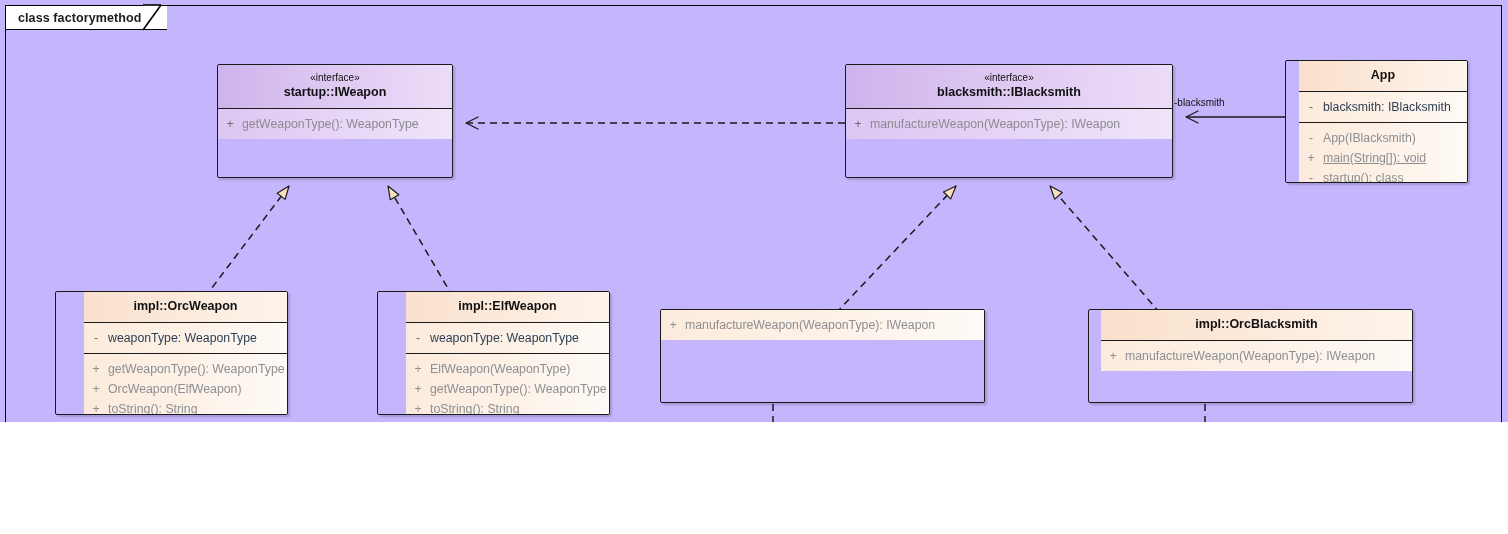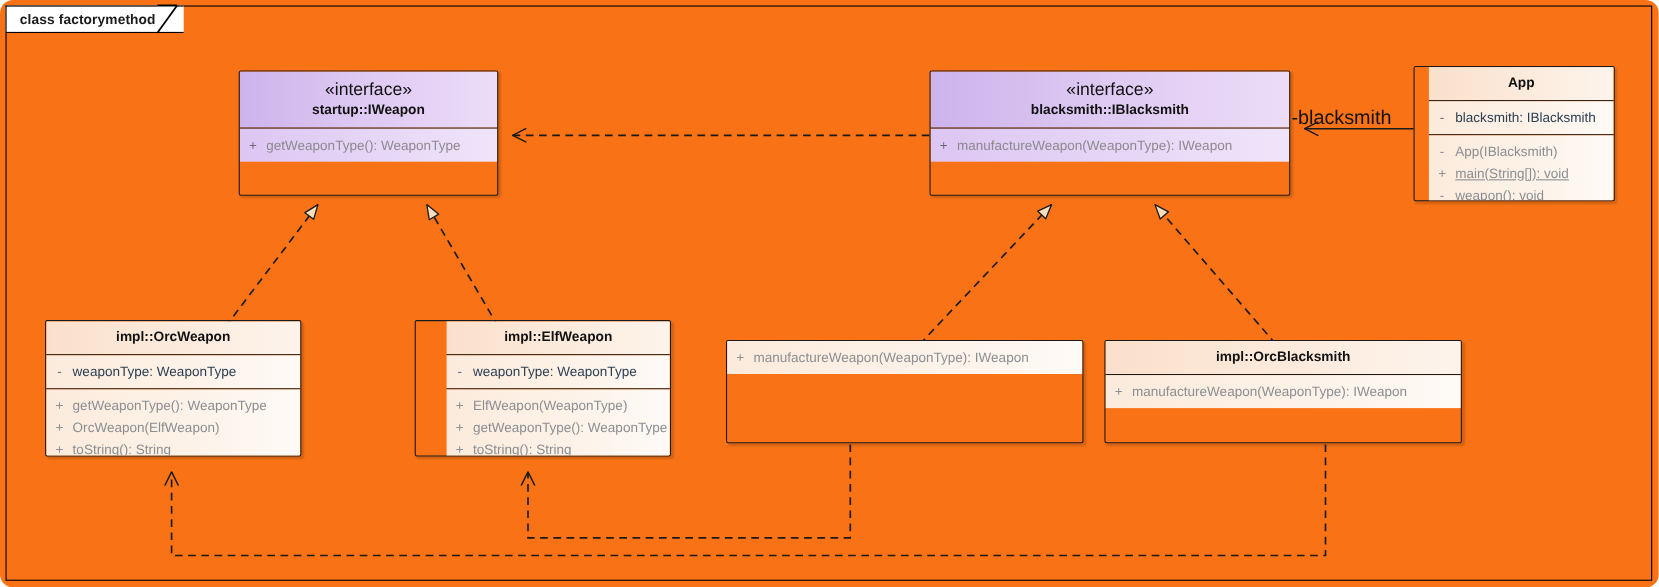--- a/index.html
+++ b/index.html
@@ -6,24 +6,23 @@
     margin: 0;
     padding: 0;
     background: #ffffff;
   }
   body {
     font-family: "Liberation Sans", sans-serif;
   }
   #canvas {
     position: relative;
     width: 1508px;
-    height: 534px;
-    background: #f97316;
+    height: 422px;
+    background: #c4b5fd;
     overflow: hidden;
-    border-radius: 12px;
   }
 
   
   #frame {
     position: absolute;
     left: 5px;
     top: 5px;
     width: 1497px;
     height: 523px;
     border: 1.6px solid #000;
@@ -81,21 +80,21 @@
     padding: 6px 6px 7px 6px;
     font-size: 12.5px;
     font-weight: bold;
     color: #111111;
     line-height: 1.32;
     border-bottom: 1.4px solid #1a1a1a;
   }
   .uml-head .stereo {
     display: block;
     font-weight: normal;
-    font-size: 16px;
+    font-size: 10px;
     color: #111111;
   }
   .uml-compartment {
     box-sizing: border-box;
     padding: 5px 4px 5px 0;
     border-bottom: 1.4px solid #1a1a1a;
   }
   .uml-compartment.last { border-bottom: none; }
   .uml-row {
     display: flex;
@@ -133,21 +132,21 @@
   }
   .cls .uml-compartment.attrs { }
   .cls .uml-vis { color: #6b6b6b; }
   .cls .uml-sig { color: #2c3f52; }
   .cls .uml-compartment.ops .uml-sig { color: #8c8f93; }
   .cls .uml-compartment.ops .uml-vis { color: #8c8f93; }
 
   
   .edge-label {
     position: absolute;
-    font-size: 18px;
+    font-size: 10px;
     color: #111;
     white-space: nowrap;
   }
 </style>
 </head>
 <body>
 
 <div id="canvas">
 
   <div id="frame"></div>
@@ -229,26 +228,26 @@
       <div class="uml-row">
         <span class="uml-vis">-</span>
         <span class="uml-sig">App(IBlacksmith)</span>
       </div>
       <div class="uml-row">
         <span class="uml-vis">+</span>
         <span class="uml-sig static">main(String[]): void</span>
       </div>
       <div class="uml-row">
         <span class="uml-vis">-</span>
-        <span class="uml-sig">weapon(): void</span>
-      </div>
-    </div>
-  </div>
-
-  <div class="uml-box cls" style="left:41px; top:291px; width:233px; height:124px;">
+        <span class="uml-sig">startup(): class</span>
+      </div>
+    </div>
+  </div>
+
+  <div class="uml-box cls" style="left:55px; top:291px; width:233px; height:124px;padding-left:28px;">
     <div class="uml-head">
       <span>impl::OrcWeapon</span>
     </div>
     <div class="uml-compartment attrs">
       <div class="uml-row">
         <span class="uml-vis">-</span>
         <span class="uml-sig">weaponType: WeaponType</span>
       </div>
     </div>
     <div class="uml-compartment ops last">
@@ -295,21 +294,21 @@
 
   <div class="uml-box cls" style="left:660px; top:309px; width:325px; height:94px;">
     <div class="uml-compartment ops last">
       <div class="uml-row">
         <span class="uml-vis">+</span>
         <span class="uml-sig">manufactureWeapon(WeaponType): IWeapon</span>
       </div>
     </div>
   </div>
 
-  <div class="uml-box cls" style="left:1004px; top:309px; width:325px; height:94px;">
+  <div class="uml-box cls" style="left:1088px; top:309px; width:325px; height:94px;padding-left:12px;">
     <div class="uml-head">
       <span>impl::OrcBlacksmith</span>
     </div>
     <div class="uml-compartment ops last">
       <div class="uml-row">
         <span class="uml-vis">+</span>
         <span class="uml-sig">manufactureWeapon(WeaponType): IWeapon</span>
       </div>
     </div>
   </div>

